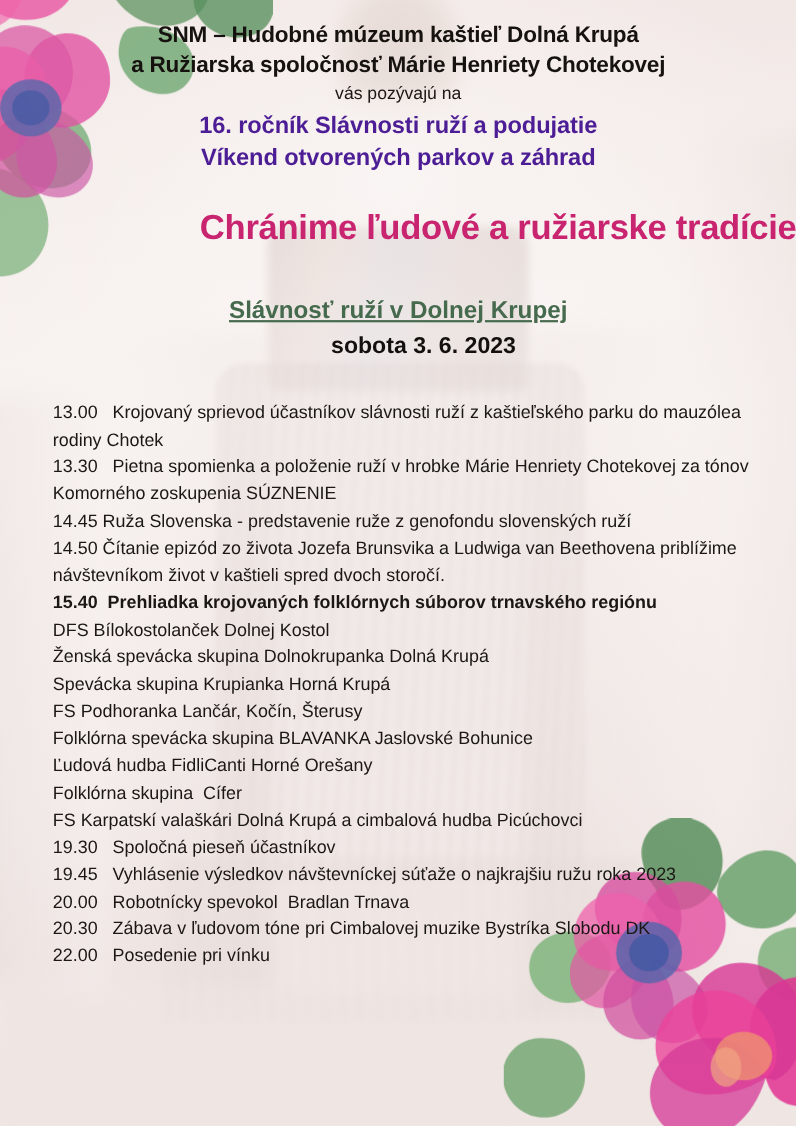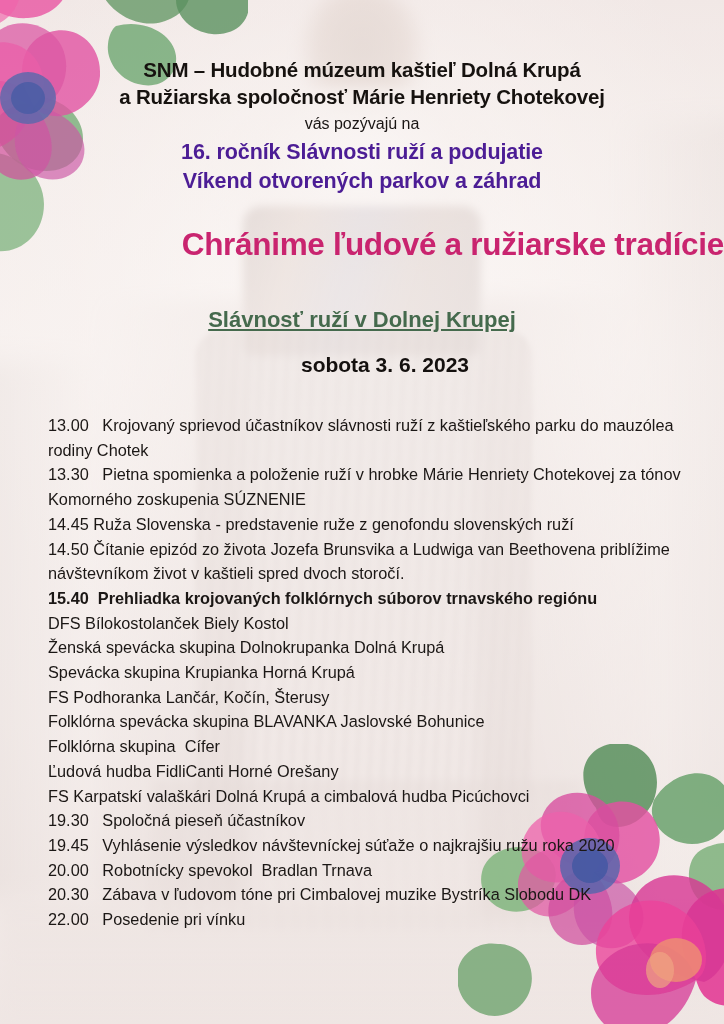--- a/index.html
+++ b/index.html
@@ -90,21 +90,21 @@
   }
 
   
   .corner{position:absolute;pointer-events:none;}
   .corner-tl{left:-52px;top:-58px;width:300px;height:330px;}
   .corner-br{right:-34px;bottom:-40px;width:300px;height:320px;}
 
   
   .content{position:relative;z-index:5;}
 
-  .hdr{text-align:center;padding-top:56px;}
+  .hdr{text-align:center;padding-top:18px;}
   .hdr .l-black{
     color:#16120f;font-weight:bold;font-size:20.5px;line-height:27px;
     letter-spacing:-.2px;
   }
   .hdr .l-plain{
     color:#1a1614;font-weight:normal;font-size:16px;line-height:28px;
   }
   .hdr .l-pink{
     color:#4c1d95;font-weight:bold;font-size:21.5px;line-height:29px;
     letter-spacing:-.1px;
@@ -125,21 +125,21 @@
     font-weight:bold;
     font-size:22px;
     margin-top:44px;
     text-decoration:underline;
   }
   .sub-date{
     text-align:center;
     color:#14100e;
     font-weight:bold;
     font-size:21px;
-    margin-top:20px;
+    margin-top:8px;
     padding-left:46px;
   }
 
   .program{
     margin:36px 0 12px 0;
     padding:0 24px 0 48px;
   }
   .p-line{
     color:#1b1715;
     font-size:16.3px;
@@ -237,29 +237,29 @@
 
     <div class="sub-green">Slávnosť ruží v Dolnej Krupej</div>
     <div class="sub-date">sobota 3. 6. 2023</div>
 
     <div class="program">
         <div class="p-line">13.00   Krojovaný sprievod účastníkov slávnosti ruží z kaštieľského parku do mauzólea rodiny Chotek</div>
         <div class="p-line">13.30   Pietna spomienka a položenie ruží v hrobke Márie Henriety Chotekovej za tónov Komorného zoskupenia SÚZNENIE</div>
         <div class="p-line">14.45 Ruža Slovenska - predstavenie ruže z genofondu slovenských ruží</div>
         <div class="p-line">14.50 Čítanie epizód zo života Jozefa Brunsvika a Ludwiga van Beethovena priblížime návštevníkom život v kaštieli spred dvoch storočí.</div>
         <div class="p-line bold">15.40  Prehliadka krojovaných folklórnych súborov trnavského regiónu</div>
-        <div class="p-line">DFS Bílokostolanček Biely Kostol</div>
+        <div class="p-line">DFS Bílokostolanček Dolnej Kostol</div>
         <div class="p-line">Ženská spevácka skupina Dolnokrupanka Dolná Krupá</div>
         <div class="p-line">Spevácka skupina Krupianka Horná Krupá</div>
         <div class="p-line">FS Podhoranka Lančár, Kočín, Šterusy</div>
         <div class="p-line">Folklórna spevácka skupina BLAVANKA Jaslovské Bohunice</div>
+        <div class="p-line">Ľudová hudba FidliCanti Horné Orešany</div>
         <div class="p-line">Folklórna skupina  Cífer</div>
-        <div class="p-line">Ľudová hudba FidliCanti Horné Orešany</div>
         <div class="p-line">FS Karpatskí valaškári Dolná Krupá a cimbalová hudba Picúchovci</div>
         <div class="p-line">19.30   Spoločná pieseň účastníkov</div>
-        <div class="p-line">19.45   Vyhlásenie výsledkov návštevníckej súťaže o najkrajšiu ružu roka 2020</div>
+        <div class="p-line">19.45   Vyhlásenie výsledkov návštevníckej súťaže o najkrajšiu ružu roka 2023</div>
         <div class="p-line">20.00   Robotnícky spevokol  Bradlan Trnava</div>
         <div class="p-line">20.30   Zábava v ľudovom tóne pri Cimbalovej muzike Bystríka Slobodu DK</div>
         <div class="p-line">22.00   Posedenie pri vínku</div>
       </div>
 
   </div>
 </div>
 
 </body></html>

